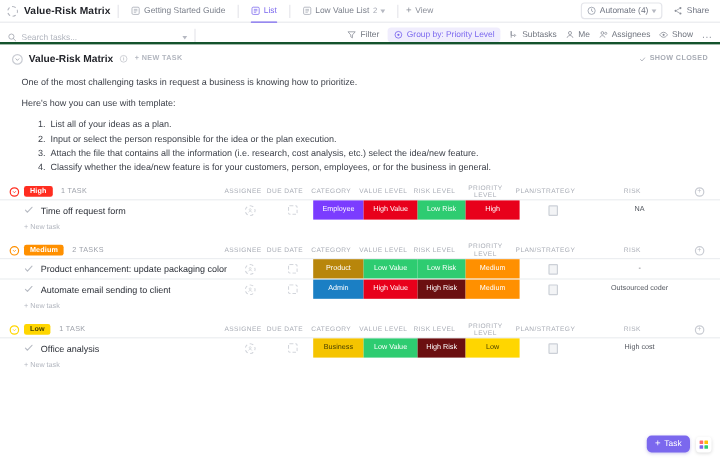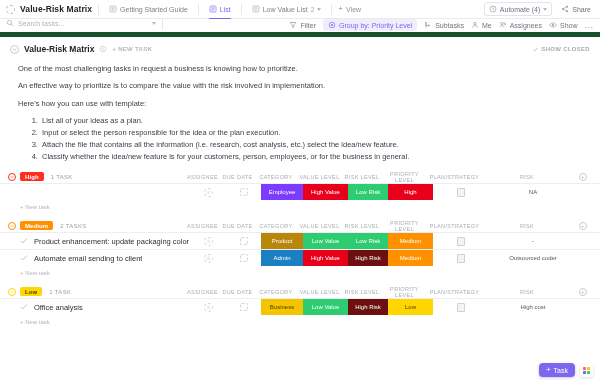--- a/index.html
+++ b/index.html
@@ -65,22 +65,22 @@
     border: 1px solid #e4e5ea; border-radius: 3px;
     padding: 2px 4px; background: #fff; white-space: nowrap;
   }
   .plain-btn {
     display: flex; align-items: center; gap: 3px;
     font-size: 7px; color: #6e7380; white-space: nowrap; padding: 2px 3px;
   }
 
   
   .filterbar {
-    height: 18px; display: flex; align-items: flex-start;
-    border-bottom: 5px solid #14532d; padding: 0 6px;
+    height: 18px; display: flex; align-items: flex-end;
+    border-bottom: 2px solid #14532d; padding: 0 6px;
   }
   .search-wrap { display: flex; align-items: center; gap: 4px; width: 150px; }
   .search-input {
     border: none; outline: none; font-size: 7px; color: #8d919b;
     font-family: "Liberation Sans", sans-serif; background: transparent;
     flex: 1; padding: 0;
   }
   .search-input::placeholder { color: #b1b5be; }
   .fb-right { margin-left: auto; display: flex; align-items: center; gap: 7px; }
   .fb-item {
@@ -354,21 +354,20 @@
     <span class="showclosed">
       <svg width="5" height="5" viewBox="0 0 10 10">
           <path d="M1.5 5.2 4 7.6 8.6 2.4" fill="none" stroke="#a8acb5" stroke-width="1.4" stroke-linecap="round" stroke-linejoin="round"></path>
         </svg>
       <span>SHOW CLOSED</span>
     </span>
   </div>
 
   <div class="prose">
     <p>One of the most challenging tasks in request a business is knowing how to prioritize.</p>
-    <p>An effective way to prioritize is to compare the value with the risk involved in implementation.</p>
     <p>Here's how you can use with template:</p>
     <ol>
       <li>List all of your ideas as a plan.</li>
       <li>Input or select the person responsible for the idea or the plan execution.</li>
       <li>Attach the file that contains all the information (i.e. research, cost analysis, etc.) select the idea/new feature.</li>
       <li>Classify whether the idea/new feature is for your customers, person, employees, or for the business in general.</li>
     </ol>
   </div>
 
   <div id="groups-host">
@@ -389,20 +388,26 @@
             <div class="ch w-risklv">RISK LEVEL</div>
             <div class="ch w-pri">PRIORITY LEVEL</div>
             <div class="ch w-plan">PLAN/STRATEGY</div>
             <div class="ch w-risk">RISK</div>
             <div class="ch w-add" style="display:flex;justify-content:center;">
               <span class="add-col-ic">+</span>
             </div>
           </div>
         </div>
         <div class="row">
+          <div class="row-name">
+            <svg class="check" viewBox="0 0 12 12">
+              <path d="M1.8 6.2 4.3 8.8 10 2.6" fill="none" stroke="#b8bcc4" stroke-width="1.4" stroke-linecap="round" stroke-linejoin="round"></path>
+            </svg>
+            <span>Time off request form</span>
+          </div>
           <div class="row-cells">
             <div class="cell w-assignee">
               <span class="avatar">
                 <svg width="5" height="5" viewBox="0 0 12 12">
                   <circle cx="6" cy="4.2" r="2" fill="none" stroke="#c8cbd2" stroke-width="1.1"></circle>
                   <path d="M2.4 10c.5-1.8 1.9-2.6 3.6-2.6S9.1 8.2 9.6 10" fill="none" stroke="#c8cbd2" stroke-width="1.1"></path>
                 </svg>
               </span>
             </div>
             <div class="cell w-due">

